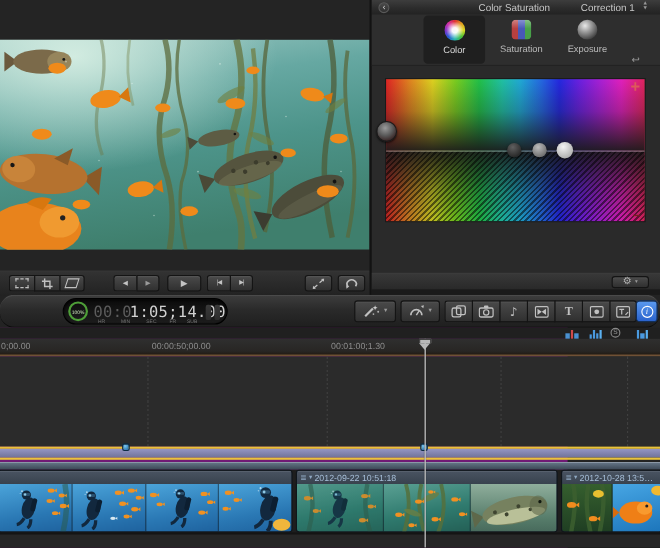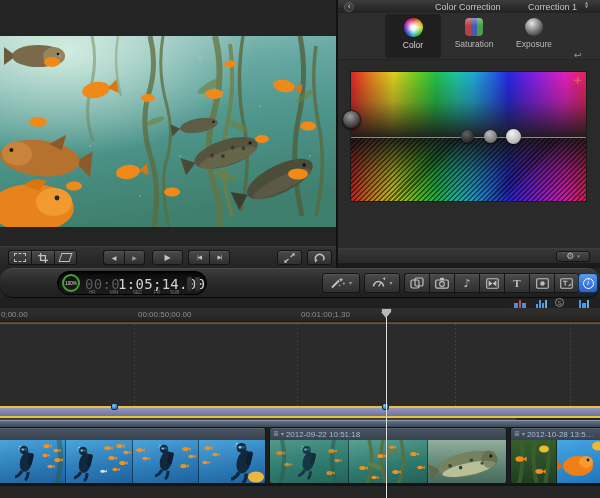--- a/index.html
+++ b/index.html
@@ -237,21 +237,21 @@
   </div>
 
   <div class="abs" style="left:336px;top:0;width:2px;height:268px;background:#121212;"></div>
 
   <div class="abs" style="left:338px;top:0;width:262px;height:268px;background:#2a2a2a;">
     <div class="abs hdr" style="left:0;top:0;width:262px;height:13px;">
       <div class="abs" style="left:6px;top:1.5px;width:10px;height:10px;border-radius:50%;
            background:linear-gradient(#4a4a4a,#303030);border:1px solid #5a5a5a;box-sizing:border-box;text-align:center;">
         <span class="glyph" style="font-size:8px;color:#cfcfcf;position:relative;top:-1.5px;">‹</span>
       </div>
-      <span class="abs" style="left:97px;top:2px;color:#c6c6c6;">Color Correction</span>
+      <span class="abs" style="left:97px;top:2px;color:#c6c6c6;">Color Saturation</span>
       <span class="abs" style="left:190px;top:2px;color:#c6c6c6;">Correction 1</span>
       <div class="abs" style="left:247px;top:1px;display:flex;flex-direction:column;align-items:center;line-height:1;">
         <span class="glyph" style="font-size:4px;color:#999;">▲</span>
         <span class="glyph" style="font-size:4px;color:#999;">▼</span>
       </div>
     </div>
 
     <div class="abs" style="left:0;top:13px;width:262px;height:46px;background:#2e2e2e;border-bottom:1px solid #222;">
       <div class="tab sel" style="left:47px;">
         <div style="width:19px;height:19px;border-radius:50%;margin-top:4px;
@@ -386,21 +386,21 @@
 
     <div class="abs" style="left:578px;top:4px;width:20px;height:20px;border-radius:4px;
          background:linear-gradient(#5a9af0,#2a62cc);border:1px solid #10305e;box-sizing:border-box;display:flex;align-items:center;justify-content:center;">
       <div style="width:11px;height:11px;border-radius:50%;border:1.2px solid #fff;box-sizing:border-box;
            display:flex;align-items:center;justify-content:center;">
         <span style="font-size:7.5px;color:#fff;font-family:'Liberation Serif',serif;font-style:italic;line-height:0;">i</span>
       </div>
     </div>
   </div>
 
-  <div class="abs" style="left:0;top:298px;width:516px;height:200px;background:#404040;">
+  <div class="abs" style="left:0;top:298px;width:516px;height:200px;background:#701a75;">
 
     <div class="abs" style="left:0;top:0;width:600px;height:10px;background:#202020;"></div>
     <div class="mini-icon" style="left:512px;top:1px;">
       <div style="width:4px;height:5px;background:#4a90d0;"></div>
       <div style="width:2px;height:8px;background:#d04a4a;"></div>
       <div style="width:4px;height:5px;background:#4a90d0;"></div>
     </div>
     <div class="mini-icon" style="left:533px;top:1px;">
       <div style="width:2px;height:4px;background:#4a9ae0;"></div>
       <div style="width:2px;height:8px;background:#4a9ae0;"></div>

